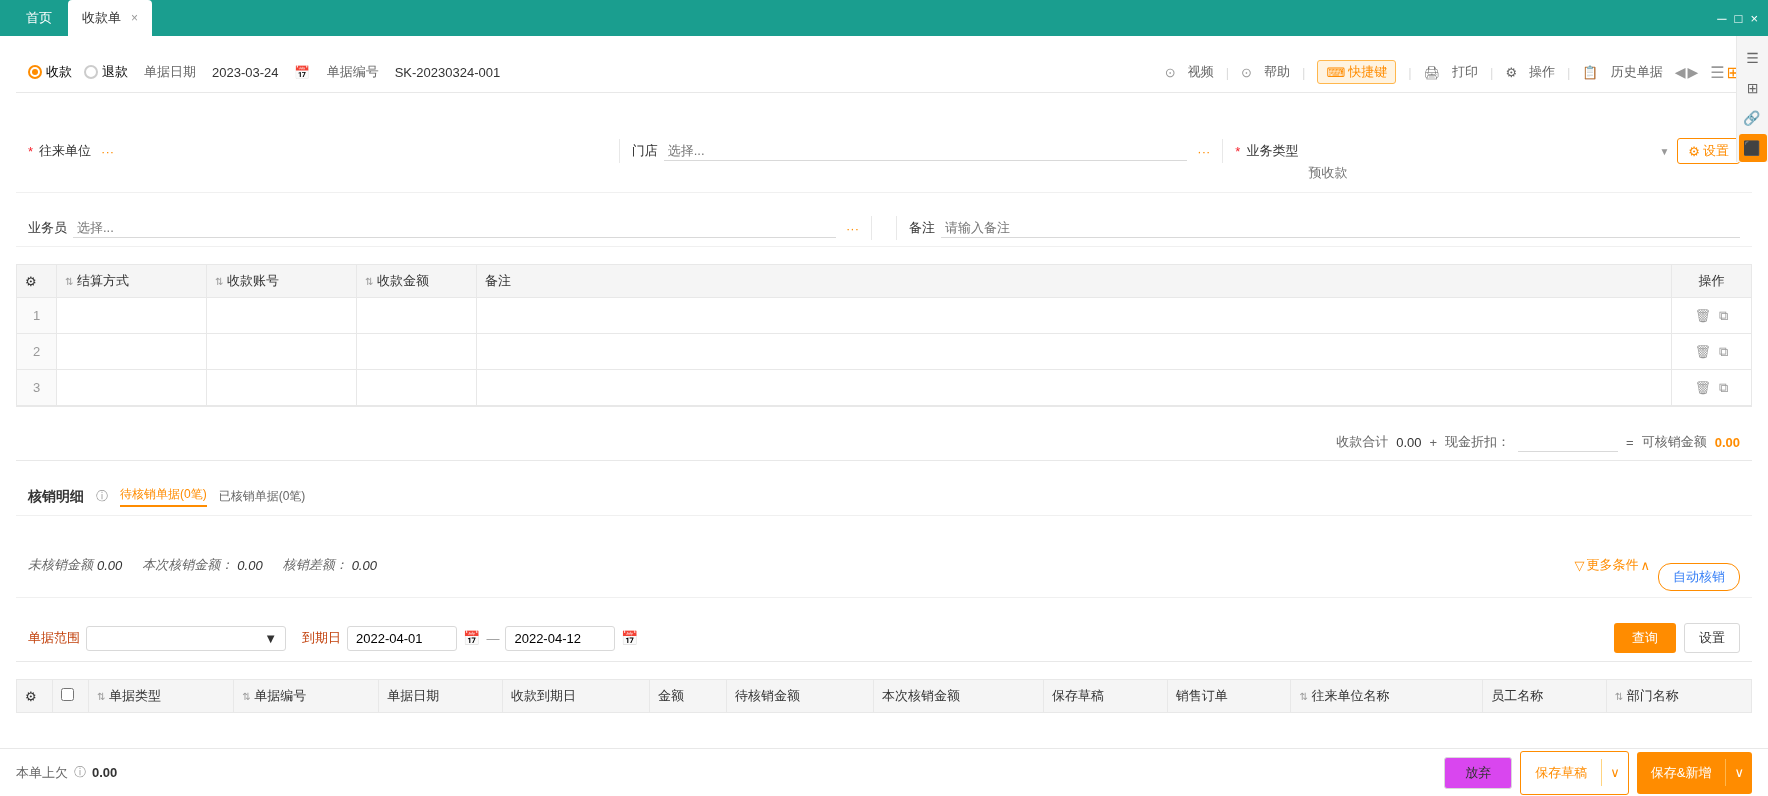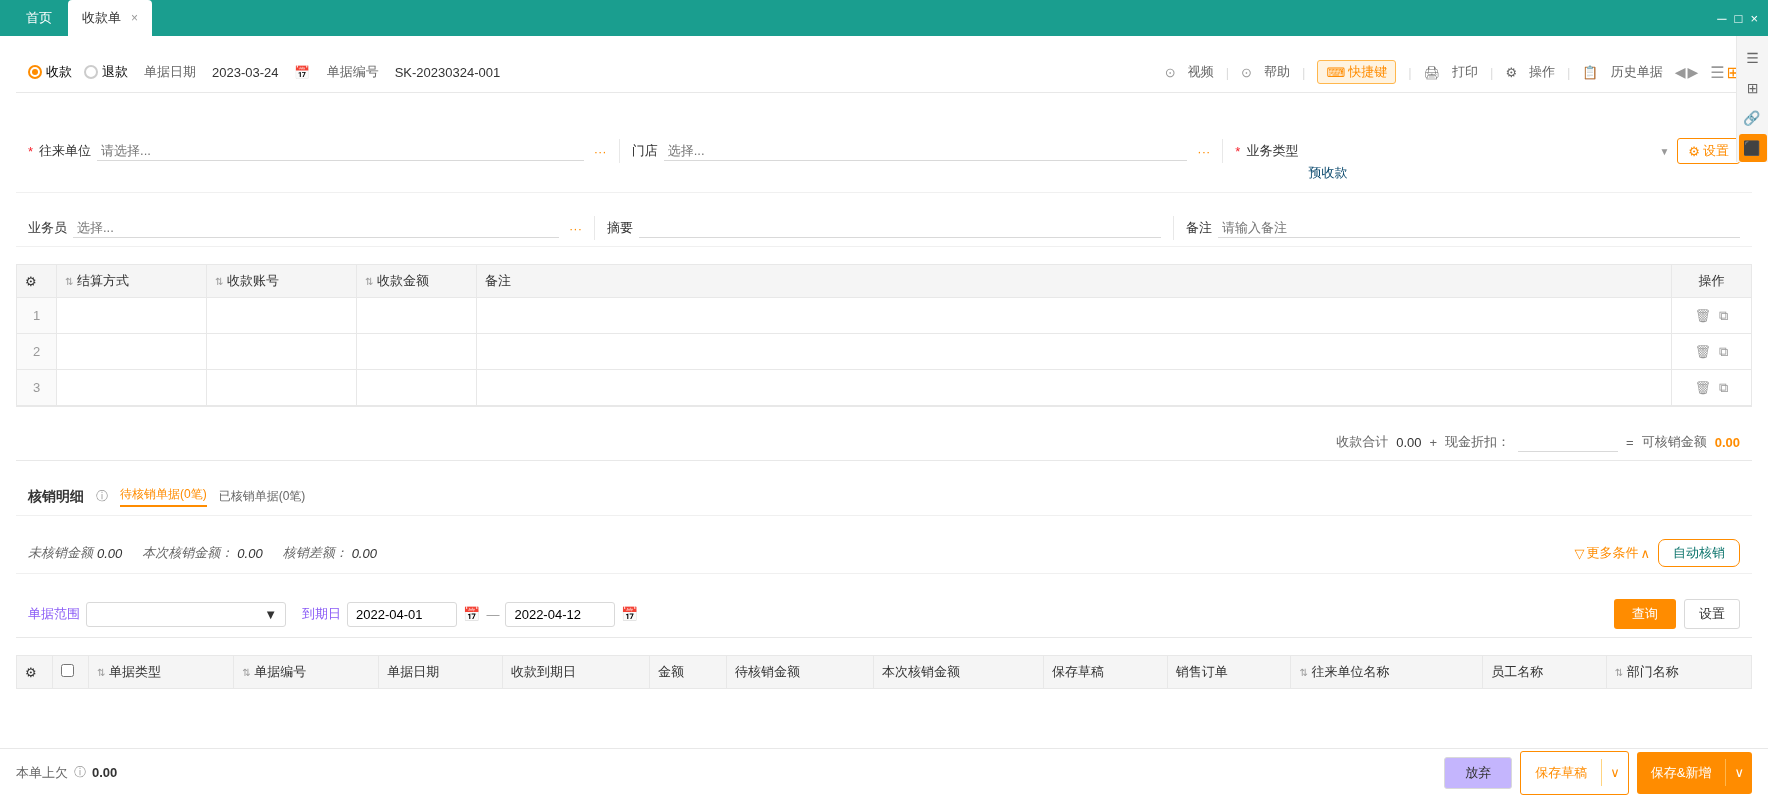--- a/index.html
+++ b/index.html
@@ -268,42 +268,43 @@
       background: #fff;
     }
     .stat-item { display: flex; gap: 4px; align-items: center; font-style: italic; }
     .stat-label { color: #666; }
     .stat-value { color: #333; font-weight: 500; }
     .stats-right { margin-left: auto; display: flex; align-items: center; gap: 8px; }
     .more-conditions { color: #ff8c00; cursor: pointer; display: flex; align-items: center; gap: 2px; font-size: 12px; }
     .auto-offset-btn {
       background: #fff;
       border: 1px solid #ff8c00;
-      color: #0f766e;
-      border-radius: 7px;
+      color: #3b82f6;
+      border-radius: 13px;
       padding: 4px 14px;
       cursor: pointer;
       font-size: 13px;
+      margin-top: 24px;
     }
 
     
     .filter-row {
       display: flex;
       align-items: center;
       padding: 8px 12px;
       gap: 16px;
       border-bottom: 1px solid #e8e8e8;
       background: #fff;
     }
     .filter-field {
       display: flex;
       align-items: center;
       gap: 6px;
     }
-    .filter-label { color: #8b5cf6; white-space: nowrap; }
+    .filter-label { color: #c2410c; white-space: nowrap; }
     .filter-select {
       border: 1px solid #d9d9d9;
       border-radius: 3px;
       padding: 4px 8px;
       min-width: 140px;
       outline: none;
       color: #333;
       background: #fff;
       display: flex;
       align-items: center;
@@ -372,21 +373,21 @@
       left: 0;
       right: 0;
       height: 48px;
     }
     .bottom-left { display: flex; align-items: center; gap: 6px; }
     .bottom-label { color: #666; }
     .bottom-value { color: #333; font-weight: bold; }
     .bottom-info { color: #999; font-size: 12px; cursor: pointer; }
     .btn-discard {
       margin-left: auto;
-      background: #c4b5fd;
+      background: #d946ef;
       border: 1px solid #d9d9d9;
       color: #333;
       border-radius: 3px;
       padding: 6px 20px;
       cursor: pointer;
       font-size: 13px;
     }
     .btn-draft {
       background: #fff;
       border: 1px solid #ff8c00;
@@ -512,53 +513,48 @@
         <span>☰</span>
         <span class="active-view" style="color:#ff8c00">⊞</span>
       </div>
     </div>
   </div>
 
   <div class="form-row">
     <div class="form-field" style="flex: 2;">
       <span class="required-star">*</span>
       <span class="form-label">往来单位</span>
-      <input class="form-input" type="text" placeholder="请选择..." style="">
       <span class="form-ellipsis">···</span>
     </div>
     <div class="form-divider"></div>
     <div class="form-field" style="flex: 2;">
       <span class="form-label">门店</span>
       <input class="form-input" type="text" placeholder="选择..." style="">
       <span class="form-ellipsis">···</span>
     </div>
     <div class="form-divider"></div>
     <div class="form-field" style="flex: 1.5;">
       <span class="required-star">*</span>
       <span class="form-label">业务类型</span>
-      <span style="flex:1; color:#0c4a6e; padding: 2px 4px; margin-top: 44px;">预收款</span>
+      <span style="flex:1; color:#737373; padding: 2px 4px; margin-top: 44px;">预收款</span>
       <span class="chevron-down">▼</span>
     </div>
     <button class="settings-btn">
       <span>⚙</span>
       <span>设置</span>
     </button>
   </div>
 
   <div class="form-row2">
     <div class="form-field" style="flex:2;">
       <span class="form-label">业务员</span>
       <input class="form-input" type="text" placeholder="选择..." style="">
       <span class="form-ellipsis">···</span>
     </div>
     <div class="form-divider"></div>
-    <div class="form-field" style="flex:2;">
-      <span class="form-label">摘要</span>
-      <input class="form-input" type="text" style="flex: 3 1 0%; min-width: 200px;">
-    </div>
     <div class="form-divider"></div>
     <div class="form-field" style="flex:2;">
       <span class="form-label">备注</span>
       <input class="form-input" type="text" style="flex: 3 1 0%;" placeholder="请输入备注">
     </div>
   </div>
 
   <div class="table-area">
     <table class="data-table">
       <thead>

